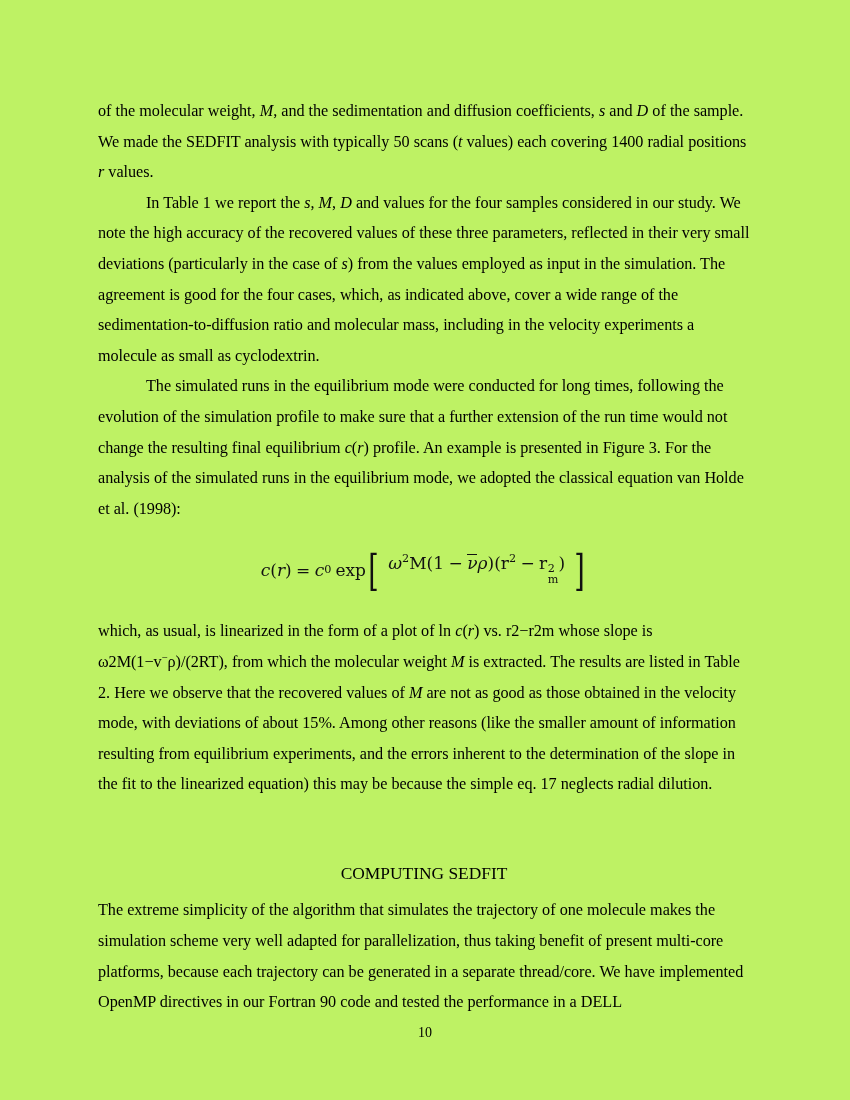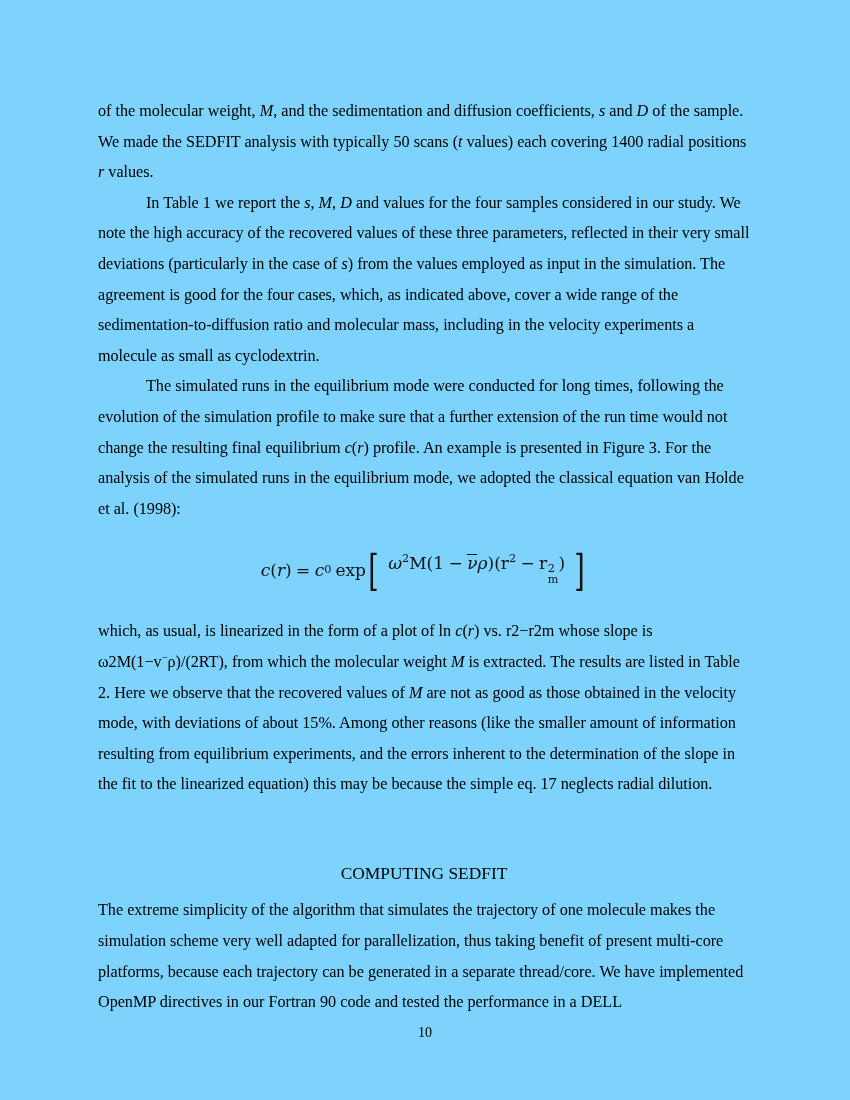--- a/index.html
+++ b/index.html
@@ -11,21 +11,21 @@
     height: 1100px;
     background: #ffffff;
     font-family: "Liberation Serif", "DejaVu Serif", serif;
     color: #000000;
     overflow: hidden;
   }
   #page {
     position: relative;
     width: 850px;
     height: 1100px;
-    background: #7dd3fc;
+    background: #bef264;
   }
   #content {
     position: absolute;
     left: 98px;
     top: 96px;
     width: 652px;
   }
   p.para {
     margin: 0;
     font-size: 16.2px;

